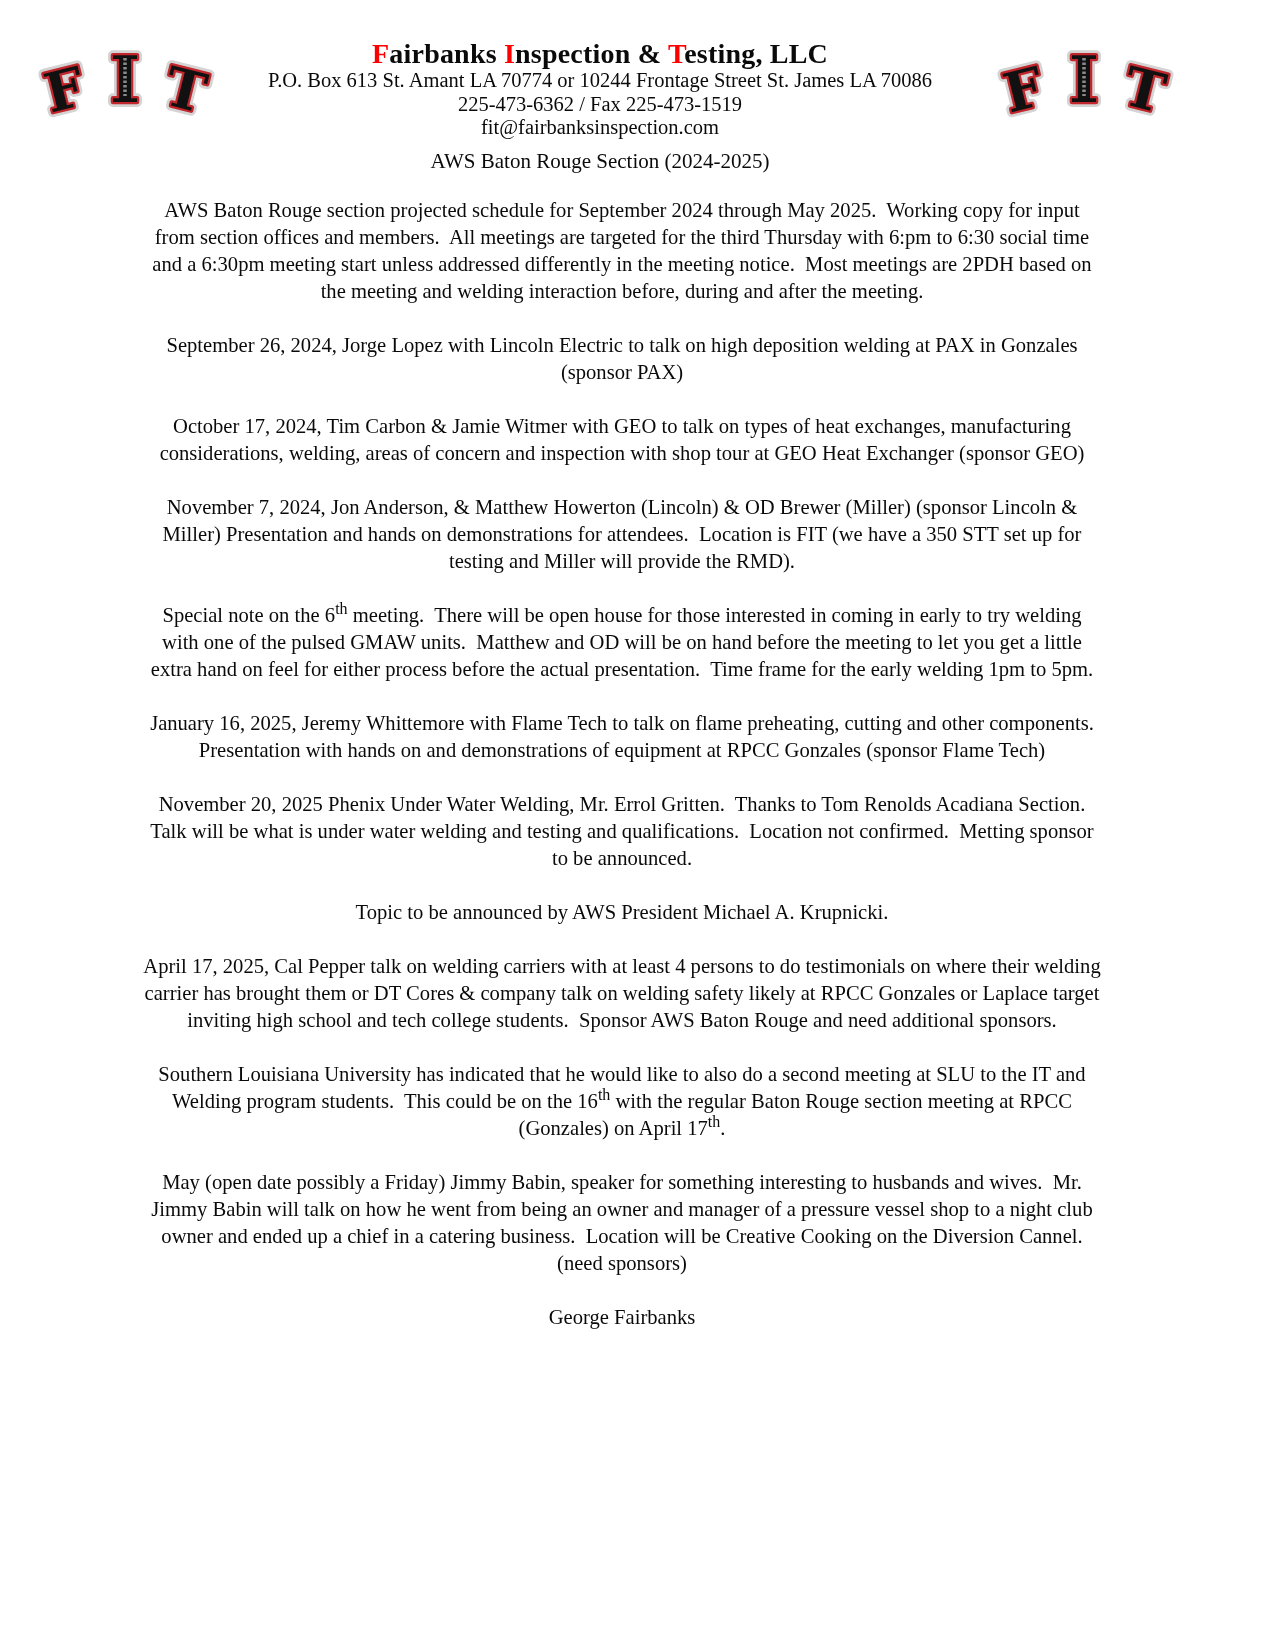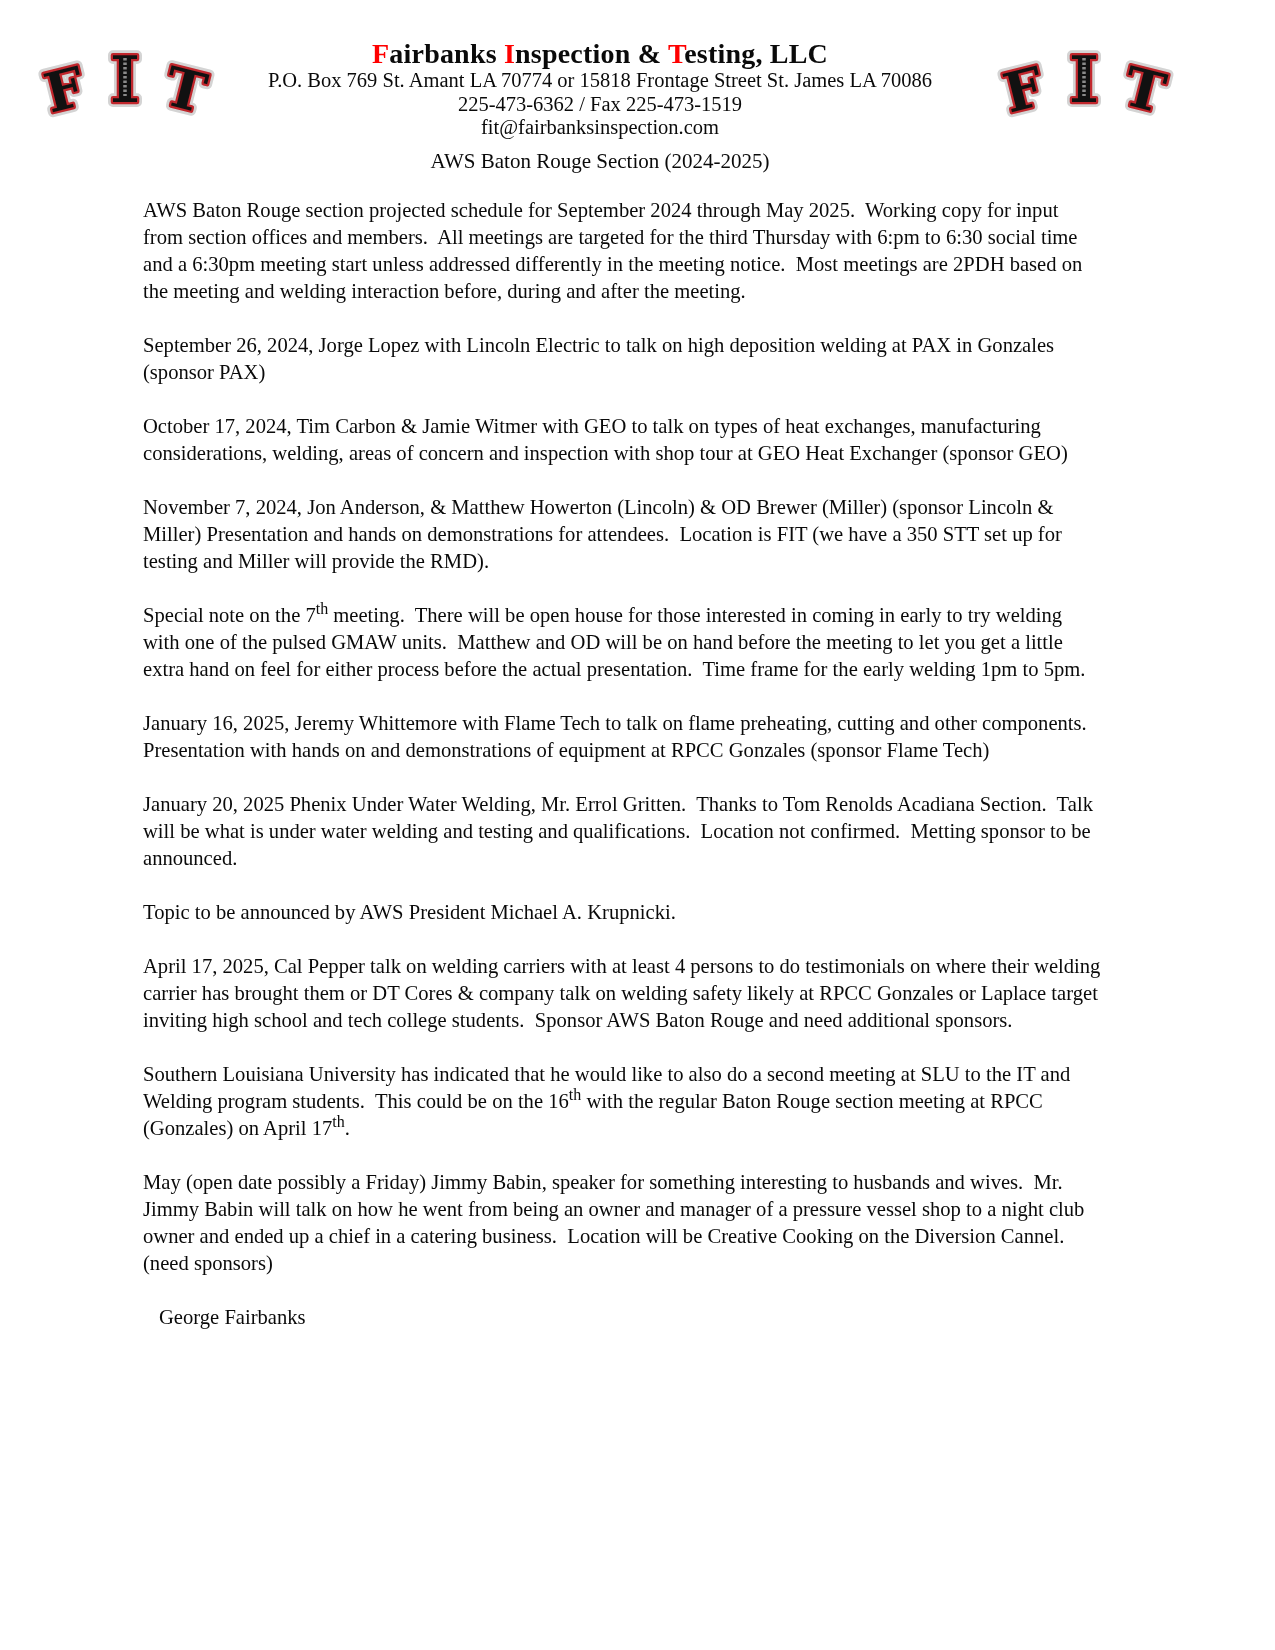--- a/index.html
+++ b/index.html
@@ -41,20 +41,21 @@
   .logo { position: absolute; top: 34px; }
   .logo.left  { left: 24px; }
   .logo.right { left: 983px; }
   .body-text {
     position: absolute;
     left: 143px;
     top: 197px;
     width: 958px;
     font-size: 20.6px;
     line-height: 27px;
+    text-align: center;
   }
   .body-text p { margin: 0 0 27px 0; white-space: pre-wrap; }
   .body-text .line { display: block; }
   .sup { font-size: 16px; vertical-align: super; line-height: 0; }
   .signature p { margin: 16px; }
 </style>
 </head>
 <body>
 
 <div class="page">
@@ -88,40 +89,40 @@
         <text transform="translate(45,74) rotate(-14)" font-size="54">F</text>
         <text transform="translate(101,68)" font-size="64">I</text>
         <text transform="translate(157,74) rotate(14)" font-size="54">T</text>
       </g>
       <line x1="101" y1="24" x2="101" y2="62" stroke="#8a8a8a" stroke-width="3.5" stroke-dasharray="2.5 2"></line>
     </g>
   </svg>
 
   <div class="header-center">
     <div class="company-title"><span class="red">F</span><span>airbanks </span><span class="red">I</span><span>nspection &amp; </span><span class="red">T</span><span>esting, LLC</span></div>
-    <div class="header-line">P.O. Box 769 St. Amant LA 70774 or 15818 Frontage Street St. James LA 70086</div>
+    <div class="header-line">P.O. Box 613 St. Amant LA 70774 or 10244 Frontage Street St. James LA 70086</div>
     <div class="header-line">225-473-6362 / Fax 225-473-1519</div>
     <div class="header-line">fit@fairbanksinspection.com</div>
     <div class="section-title">AWS Baton Rouge Section (2024-2025)</div>
   </div>
 
   <div class="body-text">
     <p>AWS Baton Rouge section projected schedule for September 2024 through May 2025.  Working copy for input from section offices and members.  All meetings are targeted for the third Thursday with 6:pm to 6:30 social time and a 6:30pm meeting start unless addressed differently in the meeting notice.  Most meetings are 2PDH based on the meeting and welding interaction before, during and after the meeting.</p>
 
     <p>September 26, 2024, Jorge Lopez with Lincoln Electric to talk on high deposition welding at PAX in Gonzales (sponsor PAX)</p>
 
     <p>October 17, 2024, Tim Carbon &amp; Jamie Witmer with GEO to talk on types of heat exchanges, manufacturing considerations, welding, areas of concern and inspection with shop tour at GEO Heat Exchanger (sponsor GEO)</p>
 
     <p>November 7, 2024, Jon Anderson, &amp; Matthew Howerton (Lincoln) &amp; OD Brewer (Miller) (sponsor Lincoln &amp; Miller) Presentation and hands on demonstrations for attendees.  Location is FIT (we have a 350 STT set up for testing and Miller will provide the RMD).</p>
 
-    <p><span>Special note on the 7</span><sup class="sup">th</sup><span> meeting.  There will be open house for those interested in coming in early to try welding with one of the pulsed GMAW units.  Matthew and OD will be on hand before the meeting to let you get a little extra hand on feel for either process before the actual presentation.  Time frame for the early welding 1pm to 5pm.</span></p>
+    <p><span>Special note on the 6</span><sup class="sup">th</sup><span> meeting.  There will be open house for those interested in coming in early to try welding with one of the pulsed GMAW units.  Matthew and OD will be on hand before the meeting to let you get a little extra hand on feel for either process before the actual presentation.  Time frame for the early welding 1pm to 5pm.</span></p>
 
     <p>January 16, 2025, Jeremy Whittemore with Flame Tech to talk on flame preheating, cutting and other components.  Presentation with hands on and demonstrations of equipment at RPCC Gonzales (sponsor Flame Tech)</p>
 
-    <p>January 20, 2025 Phenix Under Water Welding, Mr. Errol Gritten.  Thanks to Tom Renolds Acadiana Section.  Talk will be what is under water welding and testing and qualifications.  Location not confirmed.  Metting sponsor to be announced.</p>
+    <p>November 20, 2025 Phenix Under Water Welding, Mr. Errol Gritten.  Thanks to Tom Renolds Acadiana Section.  Talk will be what is under water welding and testing and qualifications.  Location not confirmed.  Metting sponsor to be announced.</p>
 
     <p><span class="line">Topic to be announced by AWS President Michael A. Krupnicki.</span></p>
 
     <p>April 17, 2025, Cal Pepper talk on welding carriers with at least 4 persons to do testimonials on where their welding carrier has brought them or DT Cores &amp; company talk on welding safety likely at RPCC Gonzales or Laplace target inviting high school and tech college students.  Sponsor AWS Baton Rouge and need additional sponsors.</p>
 
     <p><span>Southern Louisiana University has indicated that he would like to also do a second meeting at SLU to the IT and Welding program students.  This could be on the 16</span><sup class="sup">th</sup><span> with the regular Baton Rouge section meeting at RPCC (Gonzales) on April 17</span><sup class="sup">th</sup><span>.</span></p>
 
     <p>May (open date possibly a Friday) Jimmy Babin, speaker for something interesting to husbands and wives.  Mr. Jimmy Babin will talk on how he went from being an owner and manager of a pressure vessel shop to a night club owner and ended up a chief in a catering business.  Location will be Creative Cooking on the Diversion Cannel.  (need sponsors)</p>
 
     <div class="signature">

